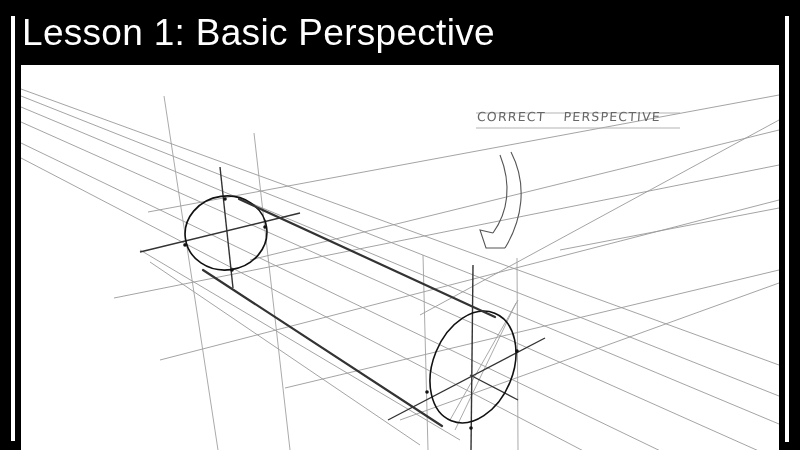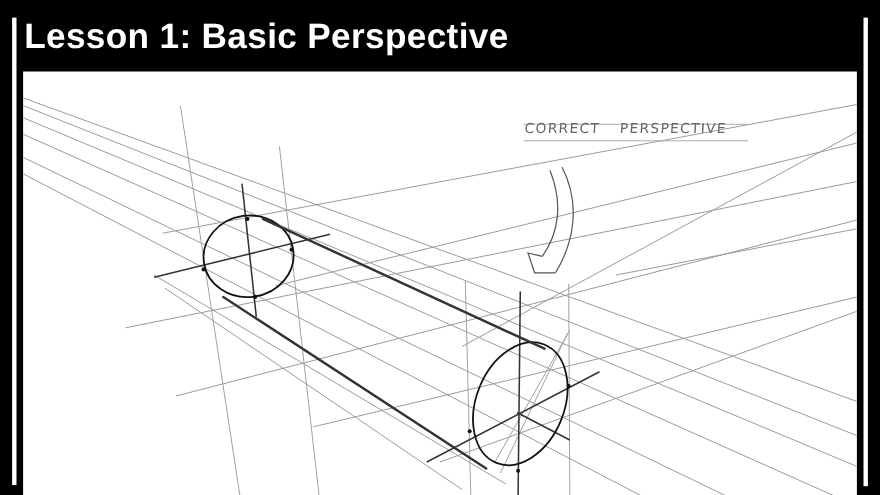--- a/index.html
+++ b/index.html
@@ -1,18 +1,18 @@
 <!DOCTYPE html>
 <html><head>
 <meta charset="utf-8">
 <style>
   html, body { margin: 0; padding: 0; }
   body { width: 800px; height: 450px; background: #000; position: relative; overflow: hidden; font-family: "Liberation Sans", sans-serif; }
   .title-bar { position: absolute; left: 0; top: 0; width: 800px; height: 64px; background: #000; }
-  .title { position: absolute; left: 22px; top: 8px; color: #fff; font-family: "Liberation Sans", sans-serif; font-weight: bold; font-size: 32px; line-height: 50px; letter-spacing: 0.3px; white-space: nowrap; text-align: right; }
+  .title { position: absolute; left: 22px; top: 8px; color: #fff; font-family: "Liberation Sans", sans-serif; font-weight: normal; font-size: 37px; line-height: 50px; letter-spacing: 0.3px; white-space: nowrap; text-align: right; }
   .side-stripe-left { position: absolute; left: 11px; top: 16px; width: 4px; height: 425px; background: #fff; }
   .side-stripe-right { position: absolute; left: 785px; top: 16px; width: 4px; height: 426px; background: #fff; }
   .canvas { position: absolute; left: 21px; top: 65px; width: 758px; height: 385px; background: #fff; overflow: hidden; }
   .canvas svg { position: absolute; left: 0; top: 0; }
   .note { position: absolute; left: 456px; top: 44px; font-family: "DejaVu Sans", sans-serif; font-size: 12.5px; color: #666; letter-spacing: 1.2px; font-weight: normal; transform: skewX(-4deg); white-space: nowrap; }
   .note-gap { display: inline-block; width: 18px; }
 </style>
 </head>
 <body>
 

